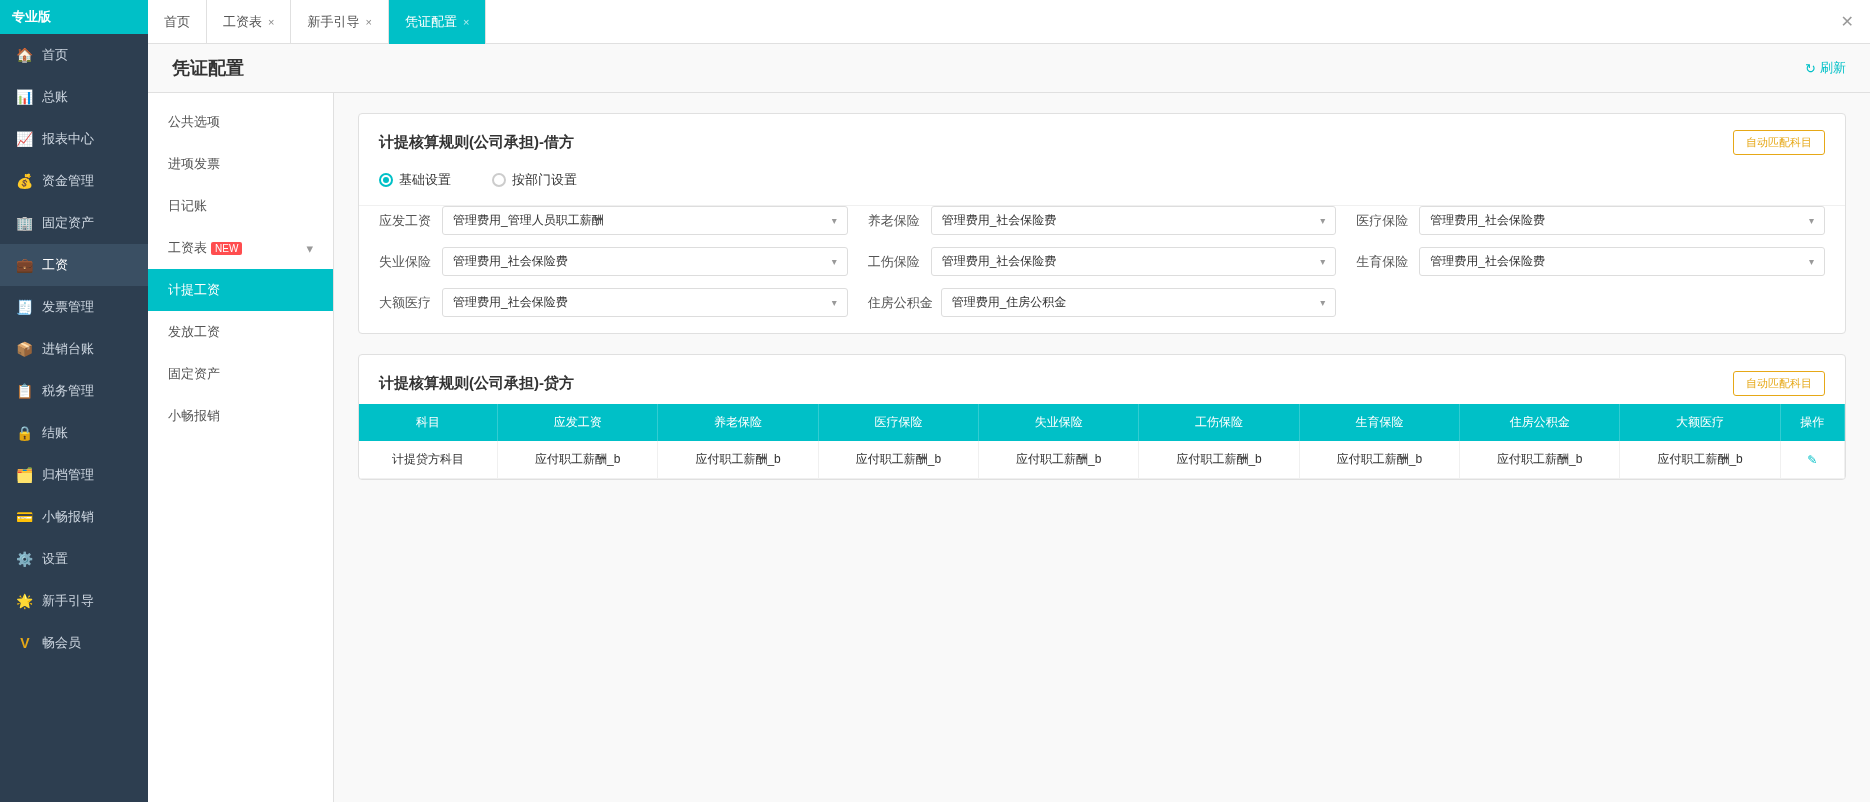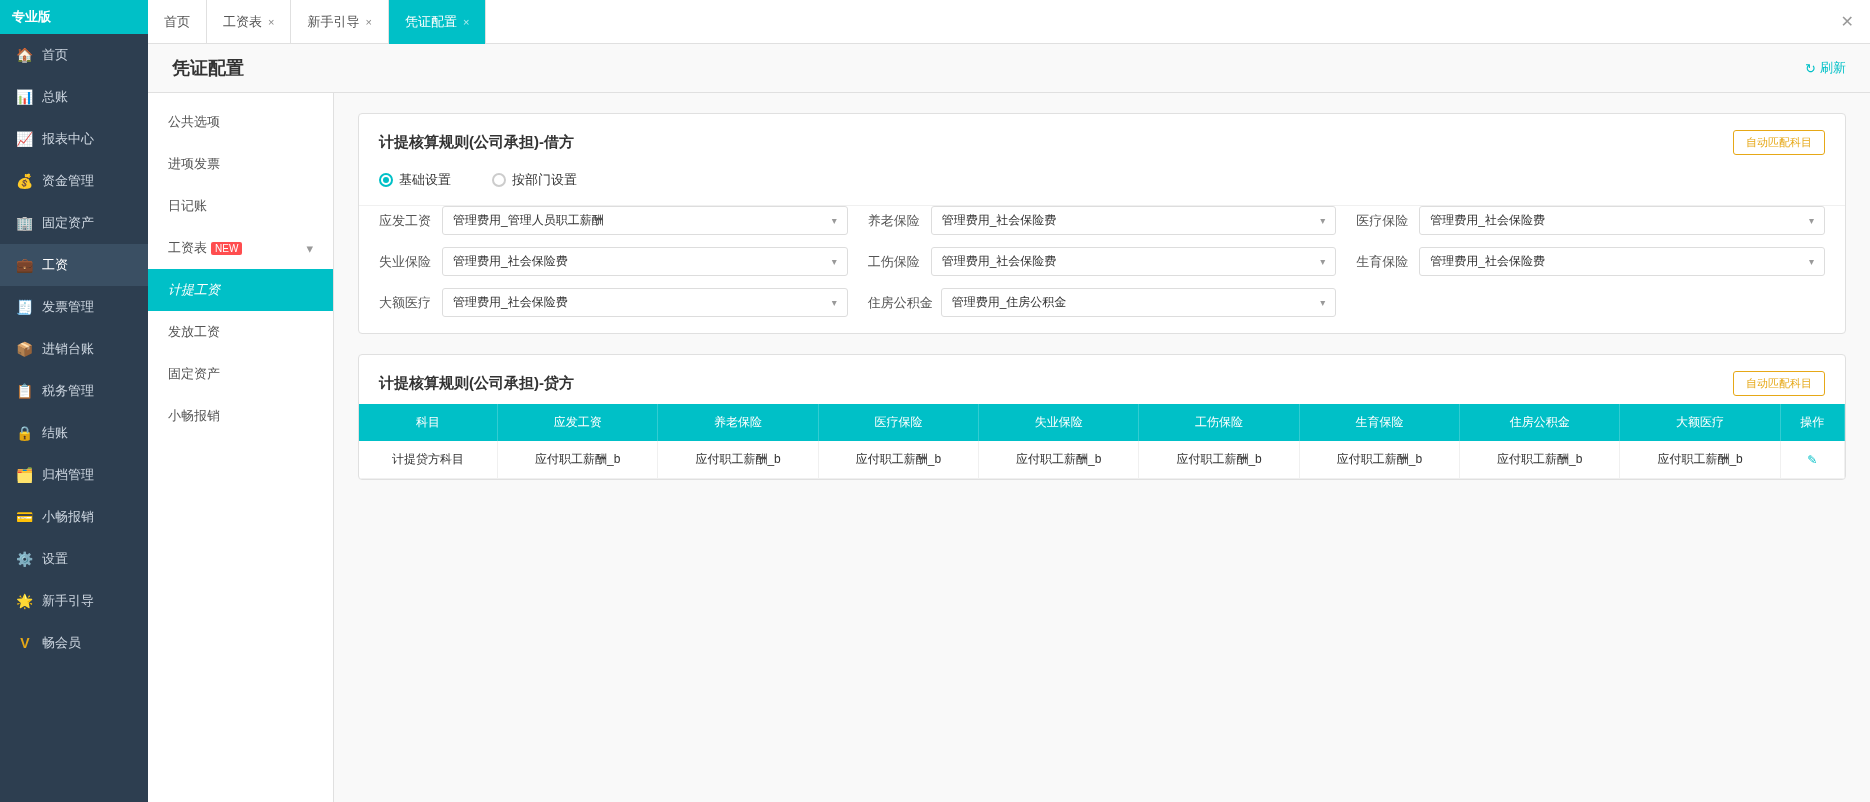--- a/index.html
+++ b/index.html
@@ -135,21 +135,20 @@
       cursor: pointer;
       color: #555;
       font-size: 13px;
       display: flex;
       align-items: center;
       justify-content: space-between;
     }
     .sub-item.active {
       background: #00c0c7;
       color: #fff;
-      font-style: italic;
     }
     .sub-item-new {
       background: #ff4d4f;
       color: #fff;
       font-size: 10px;
       padding: 1px 4px;
       border-radius: 2px;
     }
 
     

